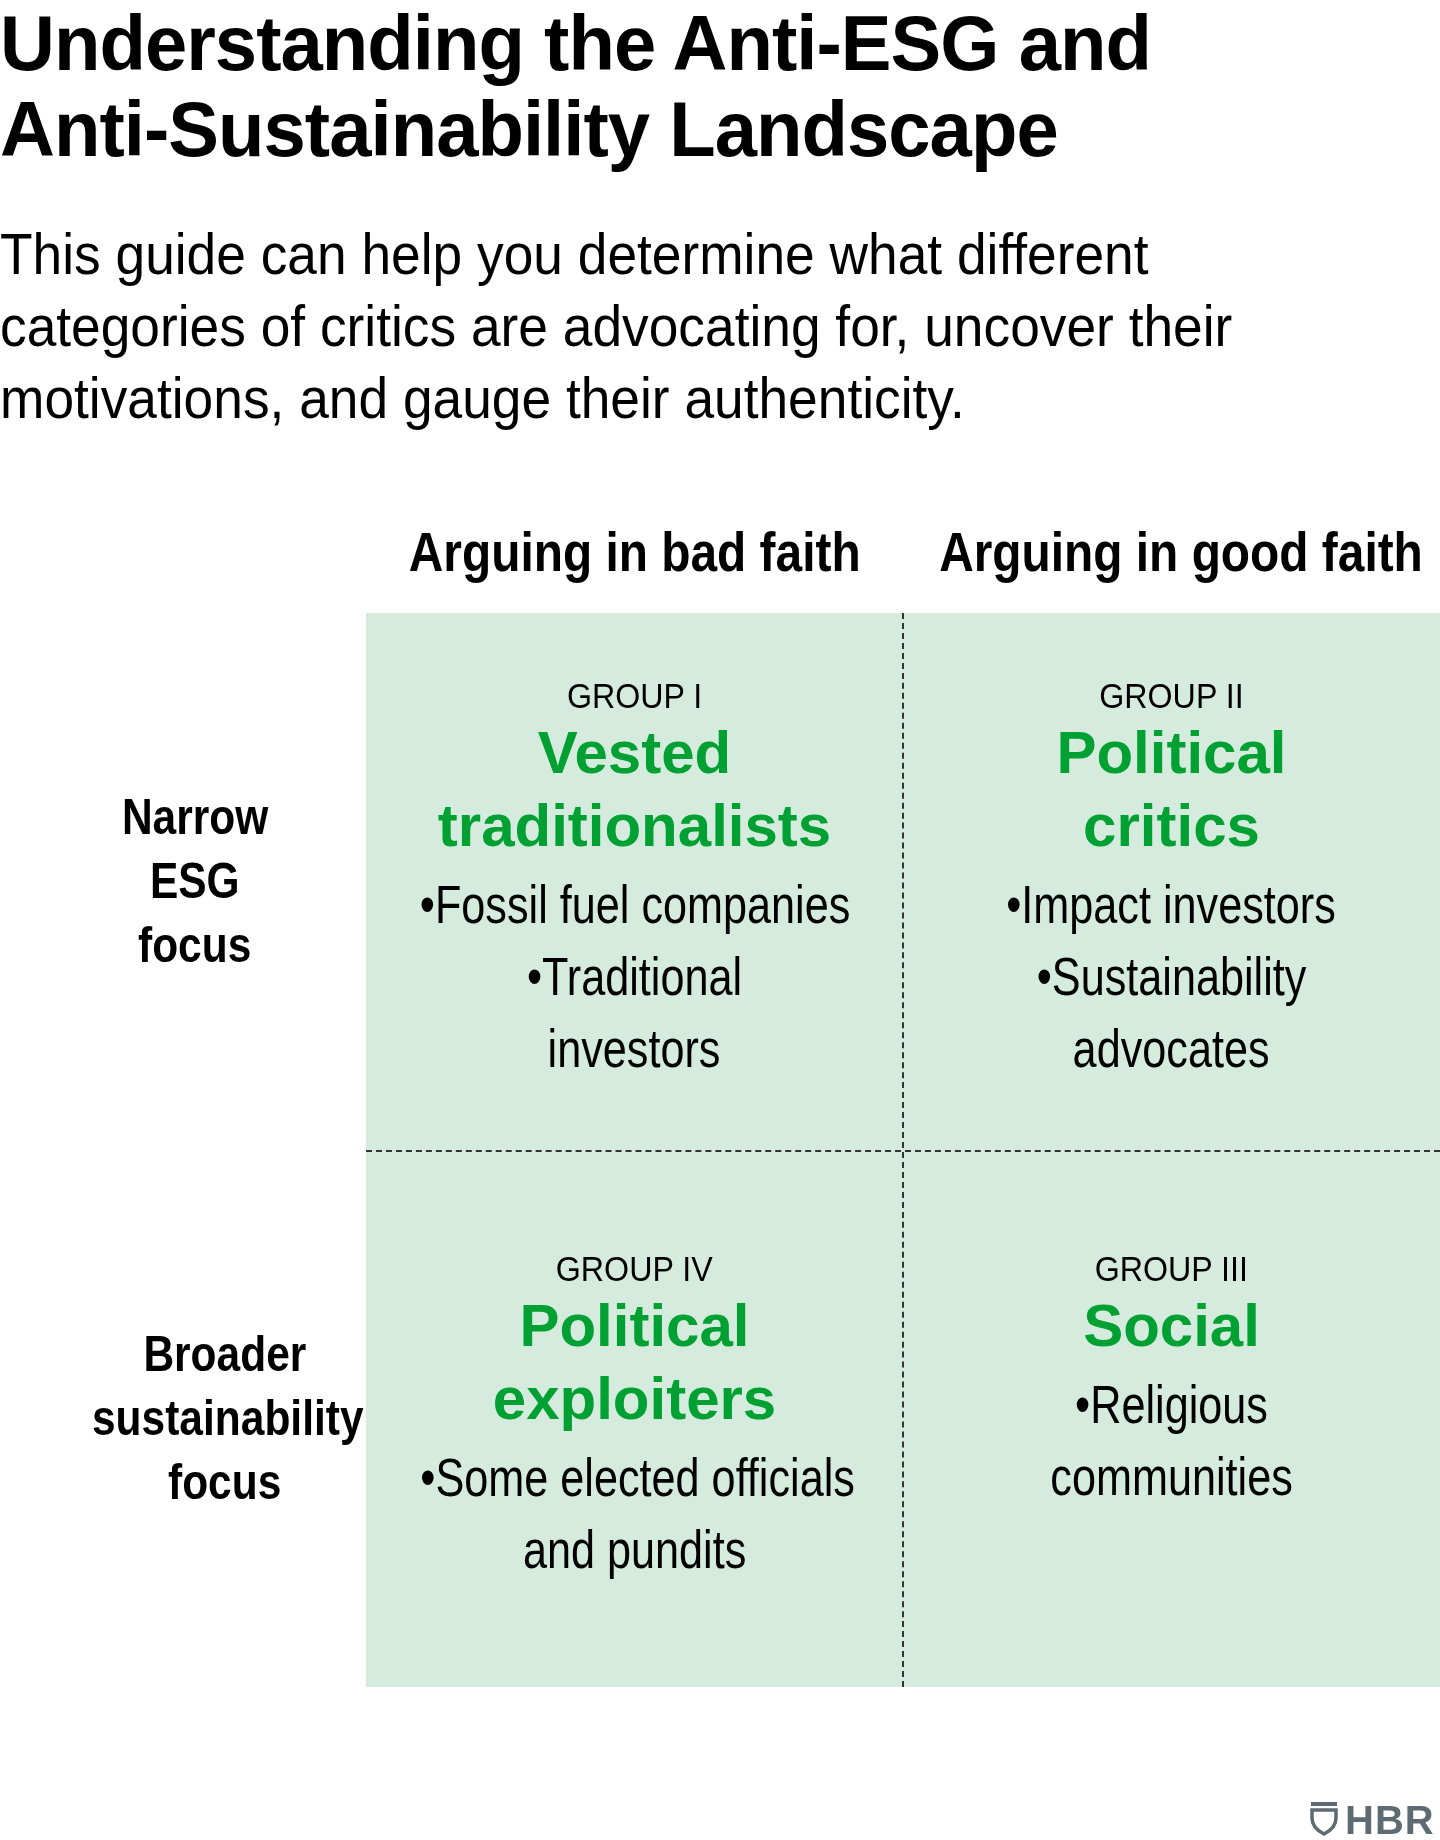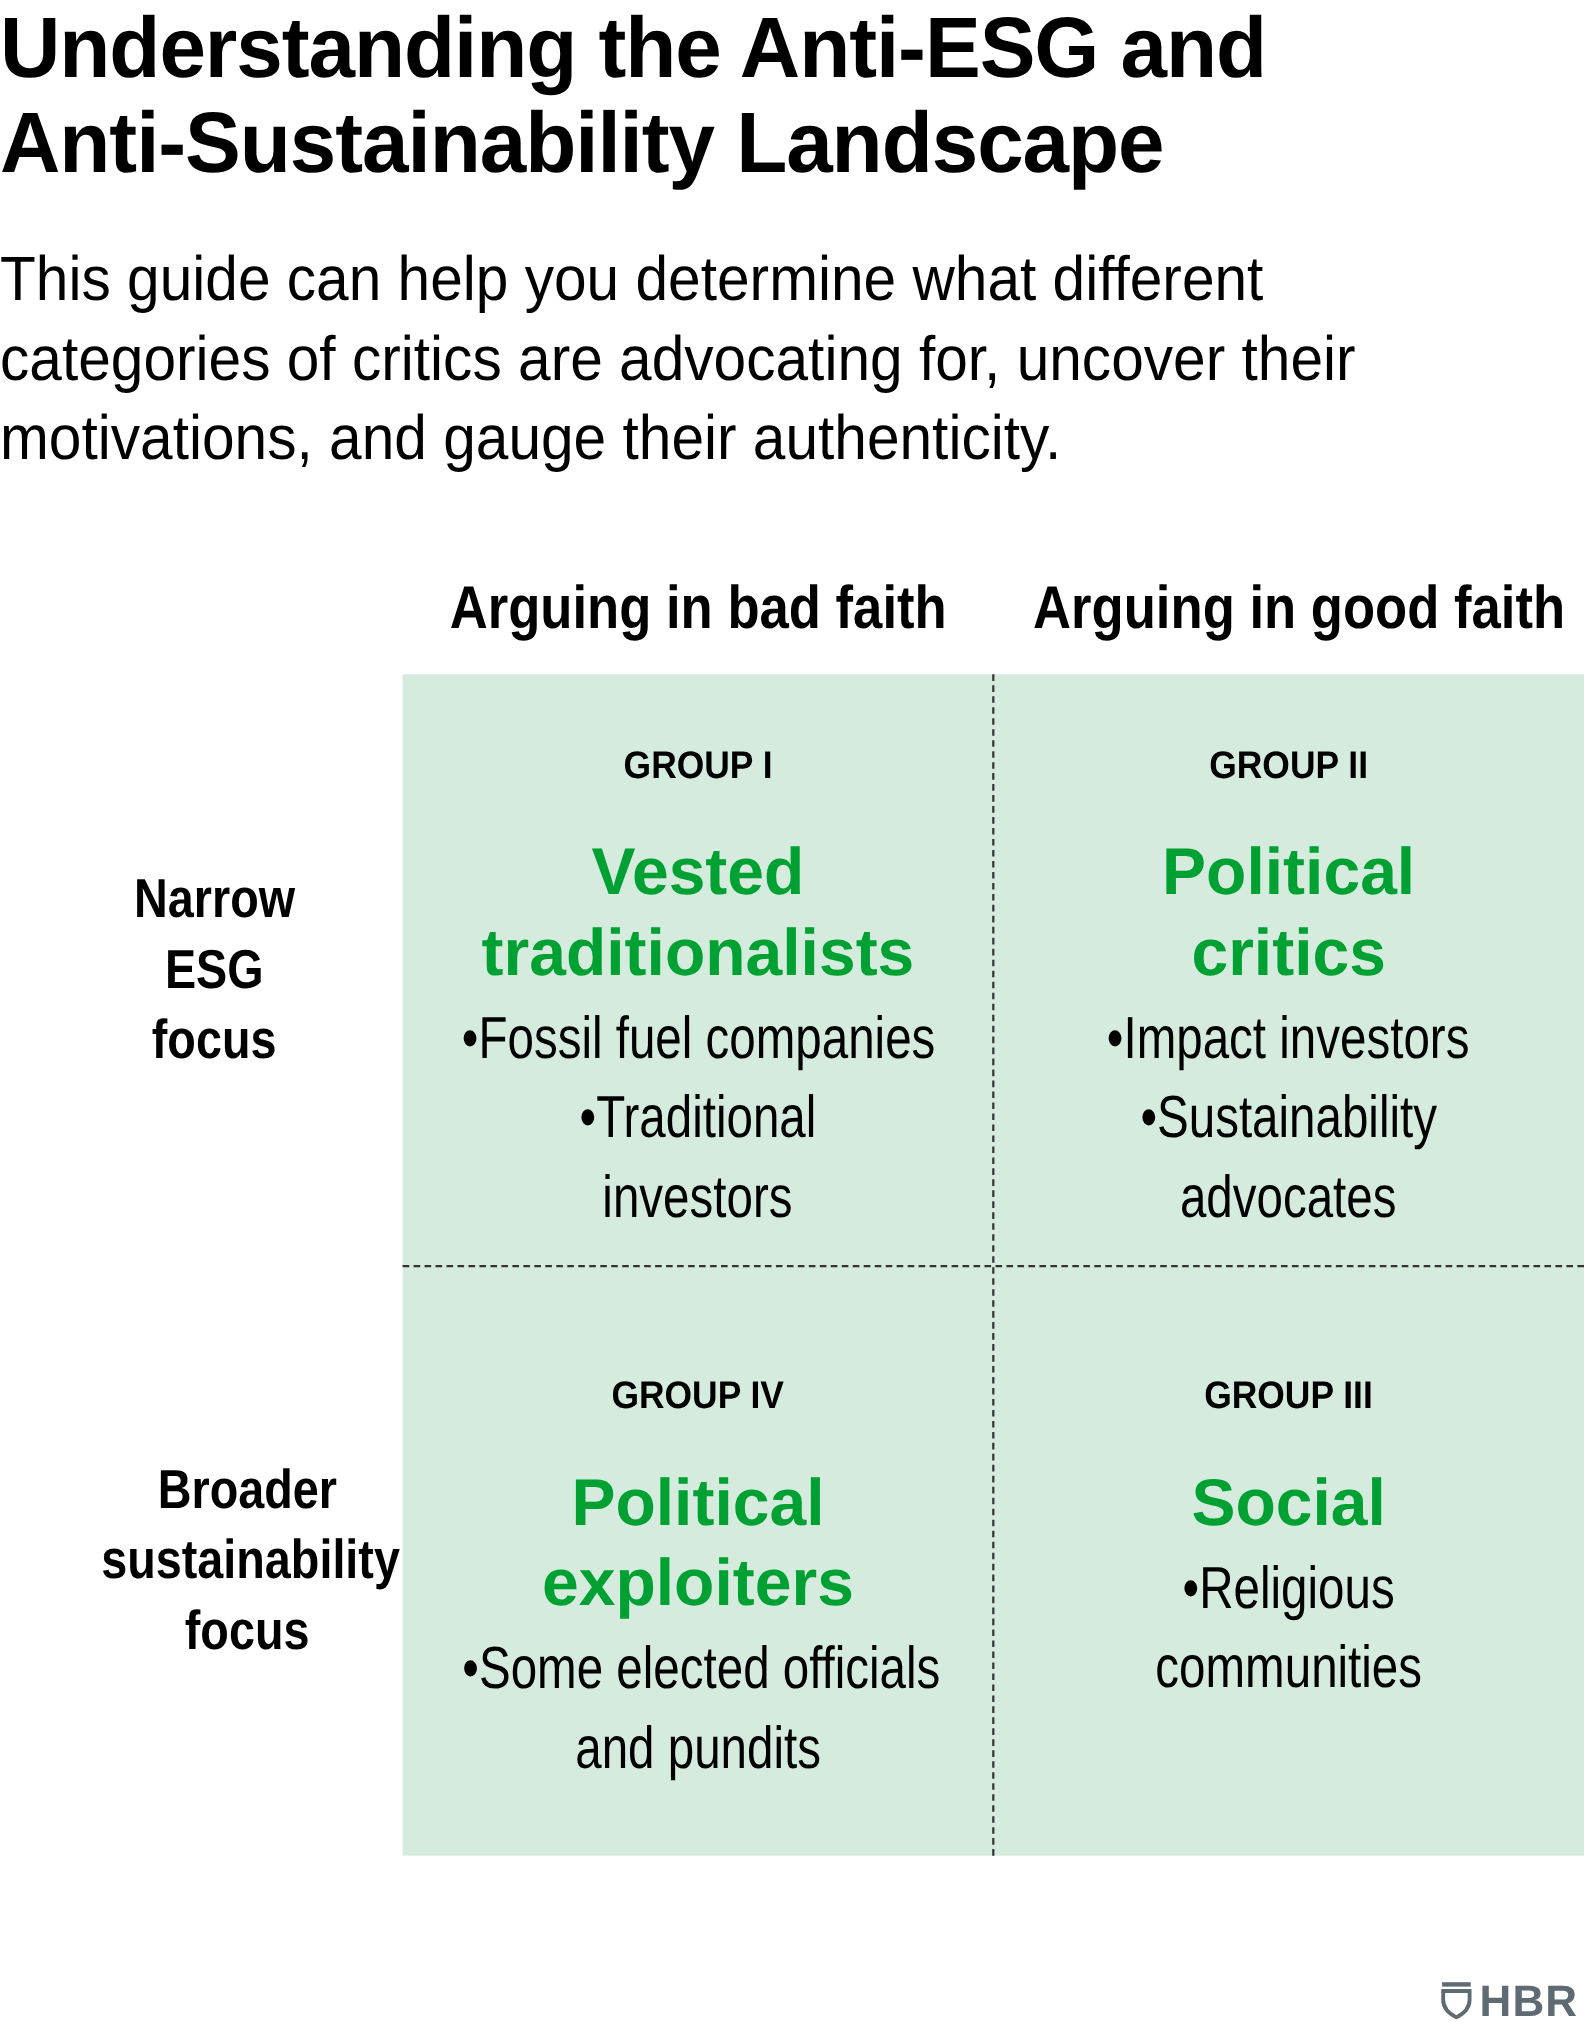--- a/index.html
+++ b/index.html
@@ -7,23 +7,23 @@
   .abs { position:absolute; }
   .title { left:0; top:0; width:1440px; font-family:"Liberation Sans", sans-serif; font-weight:700; font-size:78px; line-height:86px; letter-spacing:-1px; transform-origin:0 0; transform:scaleX(0.975); white-space:nowrap; }
   .title div { height:86px; }
   .subtitle { left:0; top:218px; font-family:"Liberation Sans", sans-serif; font-weight:400; font-size:57px; line-height:72px; transform-origin:0 0; transform:scaleX(0.935); white-space:nowrap; }
   .colhead { top:522px; height:60px; font-weight:700; font-size:55px; line-height:60px; text-align:center; white-space:nowrap; }
   .colhead span { display:inline-block; transform:scaleX(0.87); }
   .grid { left:366px; top:613px; width:1074px; height:1074px; background:#d4ebdd; }
   .vline { left:902px; top:613px; width:0; height:1074px; border-left:2px dashed #333; }
   .hline { left:366px; top:1150px; width:1074px; height:0; border-top:2px dashed #333; }
   .cell { width:537px; text-align:center; }
-  .group { font-weight:700; font-size:35px; line-height:40px; height:40px; }
+  .group { font-weight:400; font-size:35px; line-height:40px; height:40px; }
   .group span { display:inline-block; transform:scaleX(0.92); }
-  .name { color:#00a032; font-weight:700; font-size:60px; line-height:73px;margin-top:40px; }
+  .name { color:#00a032; font-weight:700; font-size:60px; line-height:73px; }
   .name span { display:inline-block; }
   .items { font-size:54px; line-height:72px; margin-top:6px; }
   .items span { display:inline-block; transform:scaleX(0.8); white-space:nowrap; }
   .rowlabel { left:0; width:314px; text-align:center; font-weight:700; font-size:50px; line-height:64px;margin-left:38px; }
   .rowlabel span { display:inline-block; transform:scaleX(0.85); white-space:nowrap; }
   .logo { left:1309px; top:1800px; height:40px; display:flex; align-items:flex-start; gap:6px; color:#5f6b72; }
   .logo-text { font-weight:700; font-size:40px; line-height:40px; letter-spacing:1px; color:#5f6b72; }
 </style>
 </head>
 <body>

